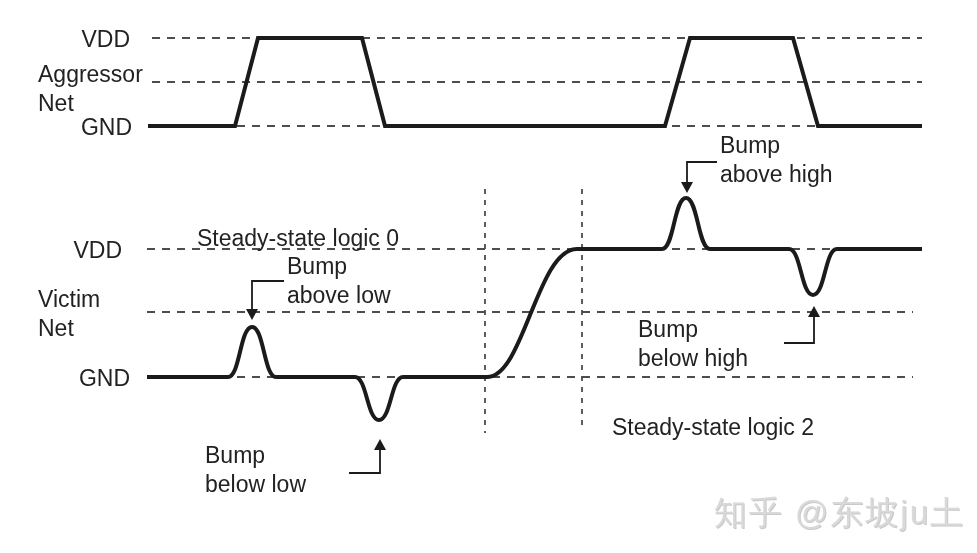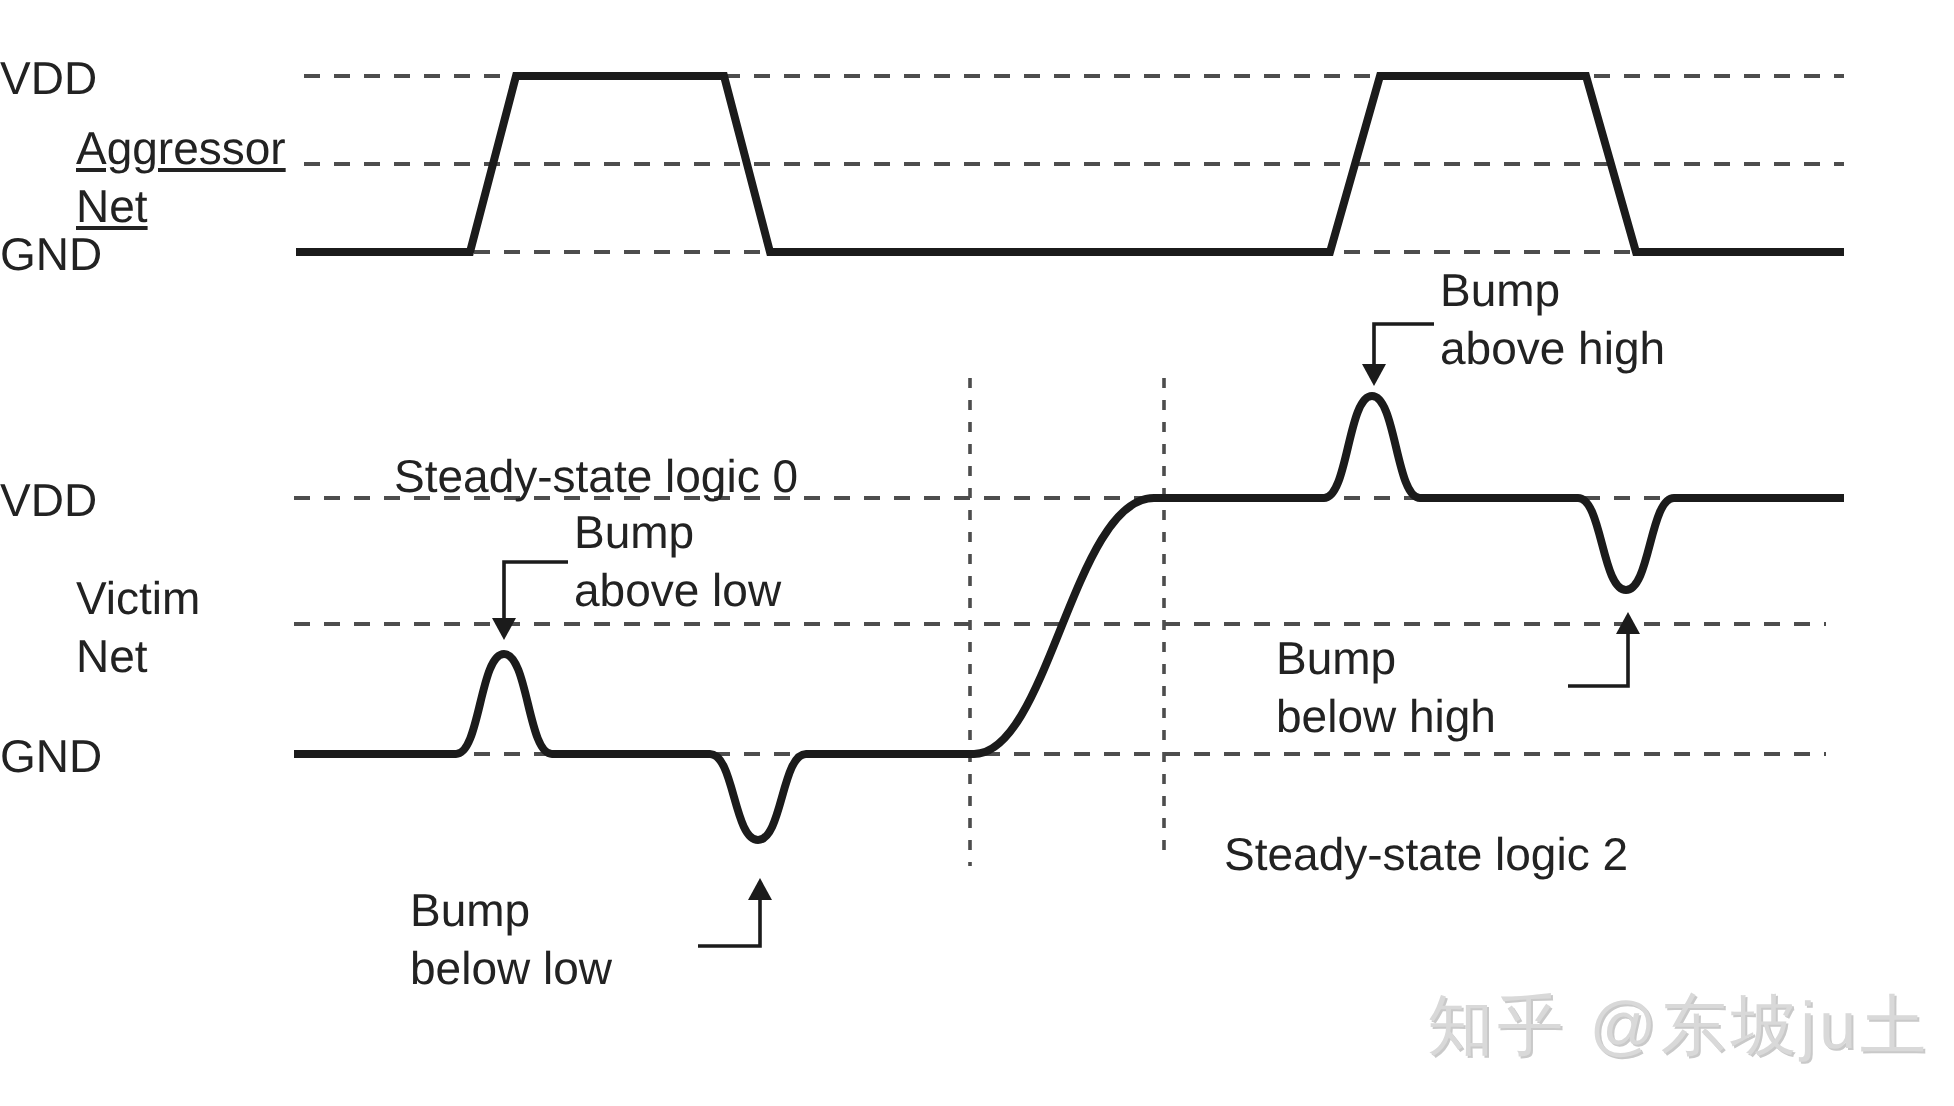--- a/index.html
+++ b/index.html
@@ -21,21 +21,21 @@
     top: 0;
   }
   .lbl {
     position: absolute;
     font-size: 23px;
     line-height: 29px;
     color: #222222;
     white-space: pre-line;
   }
   .lbl.right {
-    text-align: left;
+    text-align: right;
   }
   .watermark {
     position: absolute;
     right: 12px;
     top: 491px;
     font-size: 33px;
     color: #d9d9d9;
     letter-spacing: 2px;
     text-shadow: 1px 1px 0 #c9c9c9, -1px -1px 0 #ffffff;
     user-select: none;
@@ -69,21 +69,21 @@
     <polygon points="374,450 386,450 380,439" fill="#1b1b1b"></polygon>
 
     <polyline points="717,162 687,162 687,182" fill="none" stroke="#1b1b1b" stroke-width="1.8"></polyline>
     <polygon points="681,182 693,182 687,193" fill="#1b1b1b"></polygon>
 
     <polyline points="784,343 814,343 814,317" fill="none" stroke="#1b1b1b" stroke-width="1.8"></polyline>
     <polygon points="808,317 820,317 814,306" fill="#1b1b1b"></polygon>
   </svg>
 
   <div class="lbl right" style="left:0; width:130px; top:25px;">VDD</div>
-  <div class="lbl" style="left:38px; top:60px;text-decoration:underline;">Aggressor
+  <div class="lbl" style="left:38px; top:60px;">Aggressor
 Net</div>
   <div class="lbl right" style="left:0; width:132px; top:113px;">GND</div>
 
   <div class="lbl right" style="left:0; width:122px; top:236px;">VDD</div>
   <div class="lbl" style="left:38px; top:285px;">Victim
 Net</div>
   <div class="lbl right" style="left:0; width:130px; top:364px;">GND</div>
 
   <div class="lbl" style="left:197px; top:196px;margin-top:28px;">Steady-state logic 0</div>
   <div class="lbl" style="left:612px; top:413px;">Steady-state logic 2</div>

